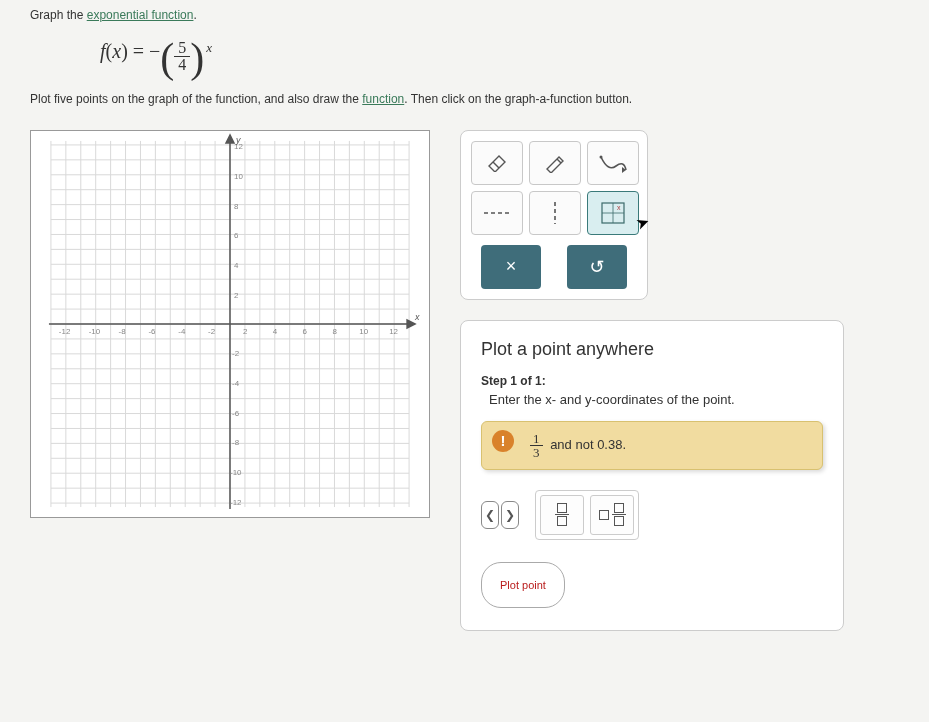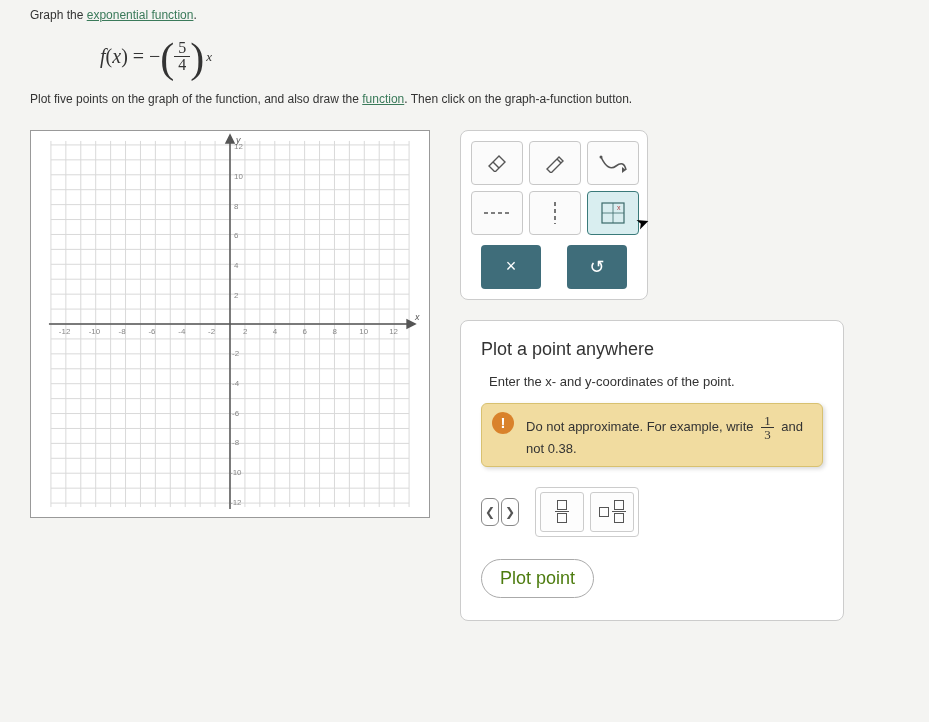--- a/index.html
+++ b/index.html
@@ -6,21 +6,21 @@
   body {
     font-family: Arial, Helvetica, sans-serif;
     background: #f4f4f2;
     color: #333;
     padding: 8px 30px 30px 30px;
     width: 929px;
   }
   .instruction { font-size: 12px; color: #333; }
   .link { color: #3a7a5a; text-decoration: underline; }
   .formula-block { margin: 18px 0 18px 70px; font-family: 'Times New Roman', serif; font-size: 20px; }
-  .formula-block .fx { display:inline-flex; align-items:center; }
+  .formula-block .fx { display:inline-flex; align-items:flex-start; }
   .frac { display:inline-flex; flex-direction:column; align-items:center; vertical-align:middle; font-size:16px; line-height:1; }
   .frac .num { border-bottom:1px solid #333; padding:0 4px; }
   .frac .den { padding:0 4px; }
   .paren { font-size: 42px; line-height: 0.8; position:relative; top:2px; }
   .exp { font-size: 13px; vertical-align: super; margin-left:2px; font-style: italic; }
   .work-row { display:flex; gap: 30px; margin-top: 24px; align-items:flex-start;}
   .graph-col { flex: 0 0 400px; }
   .graph-frame { border:1px solid #999; background:#fff; width:400px; height:388px; position:relative; }
   .graph-frame svg { width:100%; height:100%; }
   .right-col { flex: 1; display:flex; flex-direction:column; gap:20px; }
@@ -44,21 +44,21 @@
   .pad-row { display:flex; align-items:center; gap:16px; margin-top:20px; }
   .nav-pair { display:flex; gap:2px; }
   .nav-btn { width:18px; height:28px; border:1px solid #888; background:#fff; border-radius:6px; display:flex; align-items:center; justify-content:center; font-size:12px; cursor:pointer; color:#555;}
   .pad-group { border:1px solid #ccc; border-radius:4px; padding:4px; display:flex; gap:6px; background:#fff;}
   .pad-btn { width:44px; height:40px; border:1px solid #ccc; border-radius:3px; background:#fdfdfd; display:flex; align-items:center; justify-content:center; cursor:pointer; }
   .mini-frac { display:inline-flex; flex-direction:column; align-items:center; line-height:1; }
   .mini-frac .b { width:10px; height:10px; border:1px solid #555; margin:1px 0;}
   .mini-frac .bar { width:14px; height:1px; background:#555; }
   .mixed { display:inline-flex; align-items:center; gap:3px;}
   .plot-row { margin-top:22px; }
-  .plot-btn { border:1px solid #aaa; background:#fff; color:#4d7c0f; border-radius:20px; padding:8px 18px; font-size:18px; cursor:pointer; }
+  .plot-btn { border:1px solid #aaa; background:#fff; color:#b91c1c; border-radius:20px; padding:16px 18px; font-size:11px; cursor:pointer; }
   .cursor-pointer { position:absolute; right:-2px; top:82px; font-size:16px; color:#000; transform:rotate(-20deg); }
 </style>
 </head>
 <body>
 
 <p class="instruction">
   <span>Graph the </span>
   <a href="#" class="link">exponential function</a><span>.</span>
 </p>
 
@@ -232,25 +232,25 @@
         </button>
         <button class="action-btn action-undo">
           <span>↺</span>
         </button>
       </div>
       <span class="cursor-pointer">➤</span>
     </div>
 
     <div class="help-panel">
       <div class="help-title">Plot a point anywhere</div>
+      <div class="step-label">Step 1 of 1:</div>
       <div class="step-text">Enter the x- and y-coordinates of the point.</div>
 
       <div class="warn-box">
         <div class="warn-icon">!</div>
-        <span>Do not approximate. For example, write </span>
         <span class="warn-frac">
           <span class="n">1</span>
           <span class="d">3</span>
         </span>
         <span> and not </span>
         <span>0.38</span><span>.</span>
       </div>
 
       <div class="pad-row">
         <div class="nav-pair">

